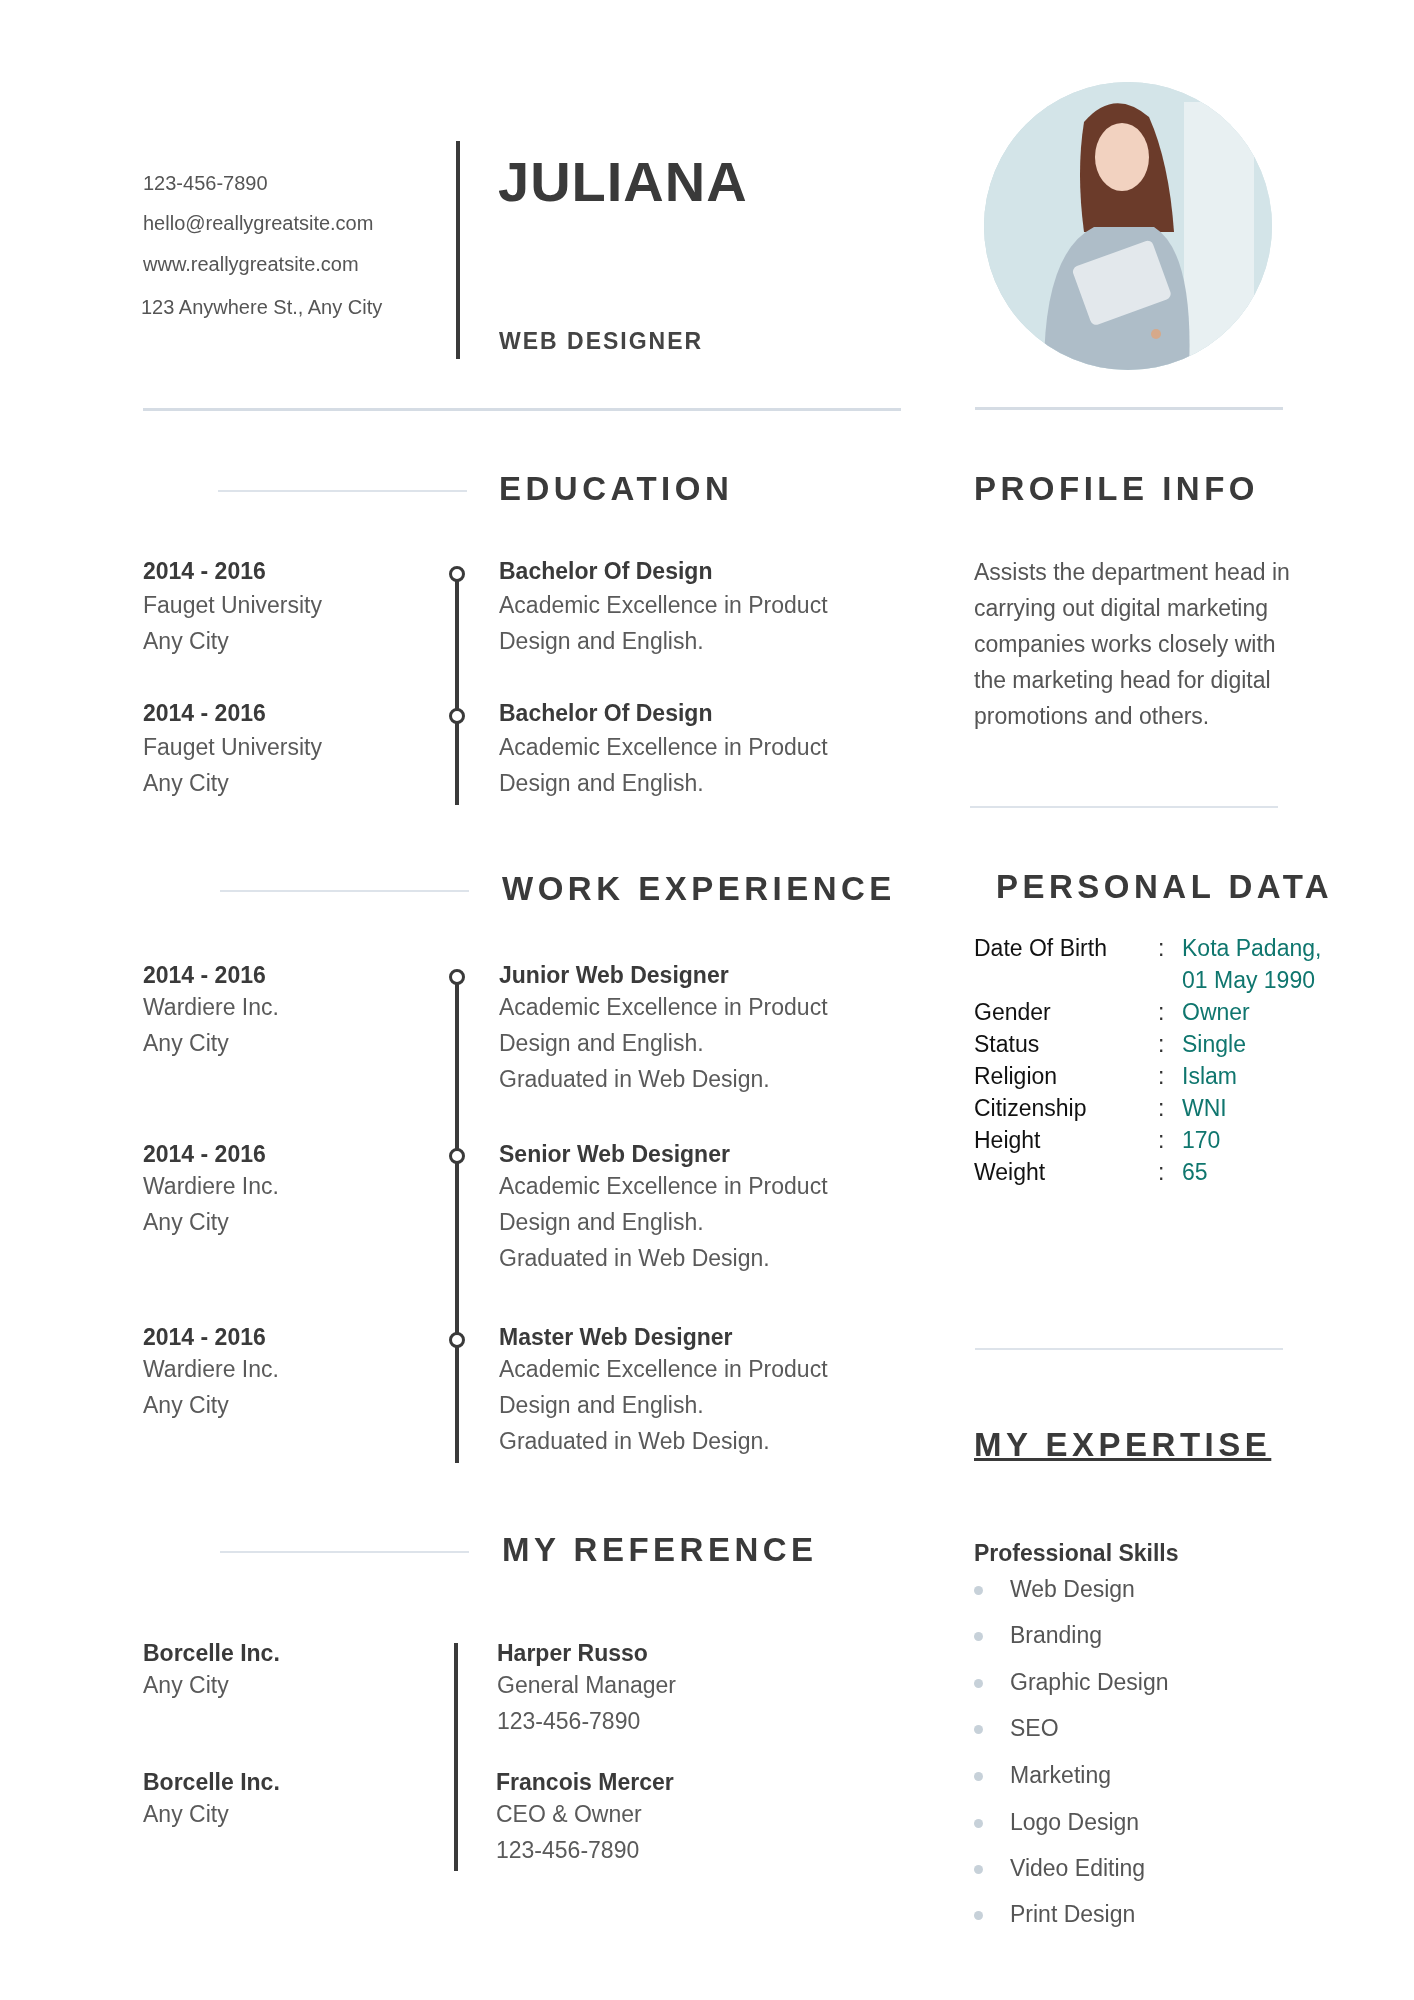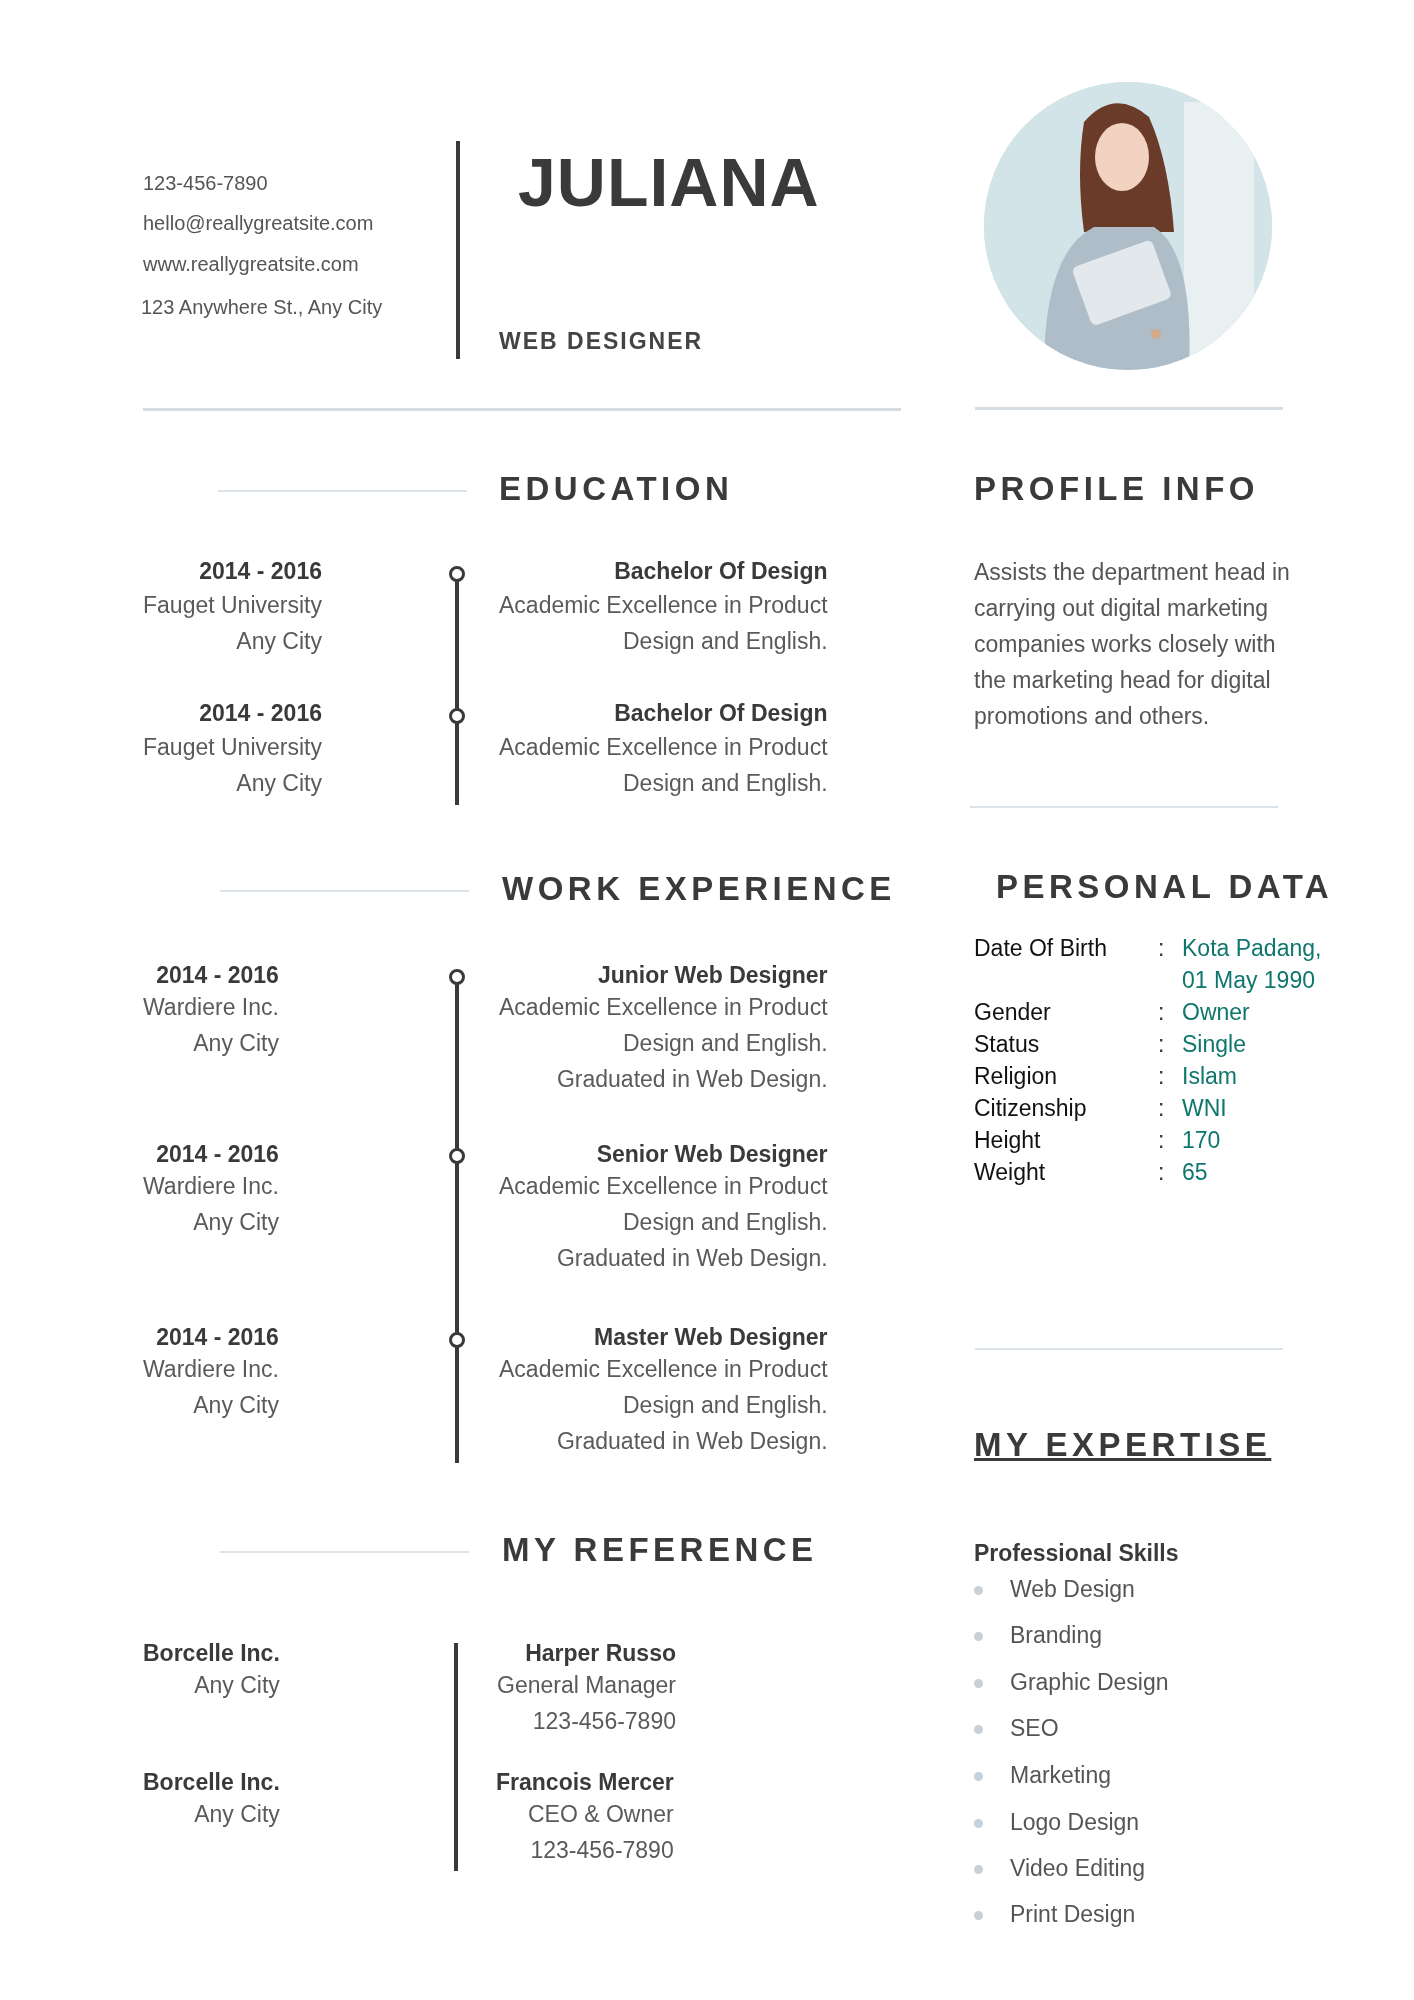--- a/index.html
+++ b/index.html
@@ -3,27 +3,27 @@
 <meta charset="utf-8">
 <style>
   html, body { margin:0; padding:0; background:#ffffff; }
   body { width:1414px; height:2000px; position:relative; overflow:hidden;
          font-family:"Liberation Sans", sans-serif; color:#3a3a3a; }
   .abs { position:absolute; }
   .contact { left:143px; font-size:20px; color:#555; }
   .vbar { position:absolute; background:#3a3a3a; width:4px; }
   .hrule { position:absolute; height:3px; background:#d5dce4; }
   .hrule-thin { position:absolute; height:2px; background:#dde3ea; }
-  .name { left:518px; top:140px; font-size:68px; font-weight:bold; line-height:84px; color:#3a3a3a; letter-spacing:1px; }
+  .name { left:498px; top:140px; font-size:56px; font-weight:bold; line-height:84px; color:#3a3a3a; letter-spacing:1px; }
   .title { left:499px; top:328px; font-size:23px; letter-spacing:2px; color:#444;font-weight:bold; }
   .section-title { font-size:33px; font-weight:bold; letter-spacing:4.5px; color:#3a3a3a; }
   .date { font-size:23px; font-weight:bold; color:#3a3a3a; }
   .sub { font-size:23px; color:#5a5a5a; line-height:36px; }
   .bold { font-size:23px; font-weight:bold; color:#3a3a3a; }
-  .entry { position:absolute;text-align:right; }
+  .entry { position:absolute; }
   .node { position:absolute; width:10px; height:10px; border:3px solid #3a3a3a; border-radius:50%; background:#fff; left:449px; }
   .photo { left:984px; top:82px; width:288px; height:288px; border-radius:50%; overflow:hidden;
            background: radial-gradient(circle at 70% 40%, #e9f1f3 0%, #cfe0e4 40%, #b9d3d8 100%); }
   .profile-text { left:974px; top:554px; width:330px; font-size:23px; line-height:36px; color:#555; }
   .pd-row { position:absolute; left:974px; font-size:23px; line-height:32px; }
   .pd-label { position:absolute; left:0; color:#111; width:180px; }
   .pd-colon { position:absolute; left:184px; color:#333; }
   .pd-value { position:absolute; left:208px; color:#0f766e; width:200px; }
   .skill { position:absolute; left:974px; font-size:23px; color:#555; }
   .skill .dot { position:absolute; left:0; top:10px; width:9px; height:9px; border-radius:50%; background:#c7d1d9; }

